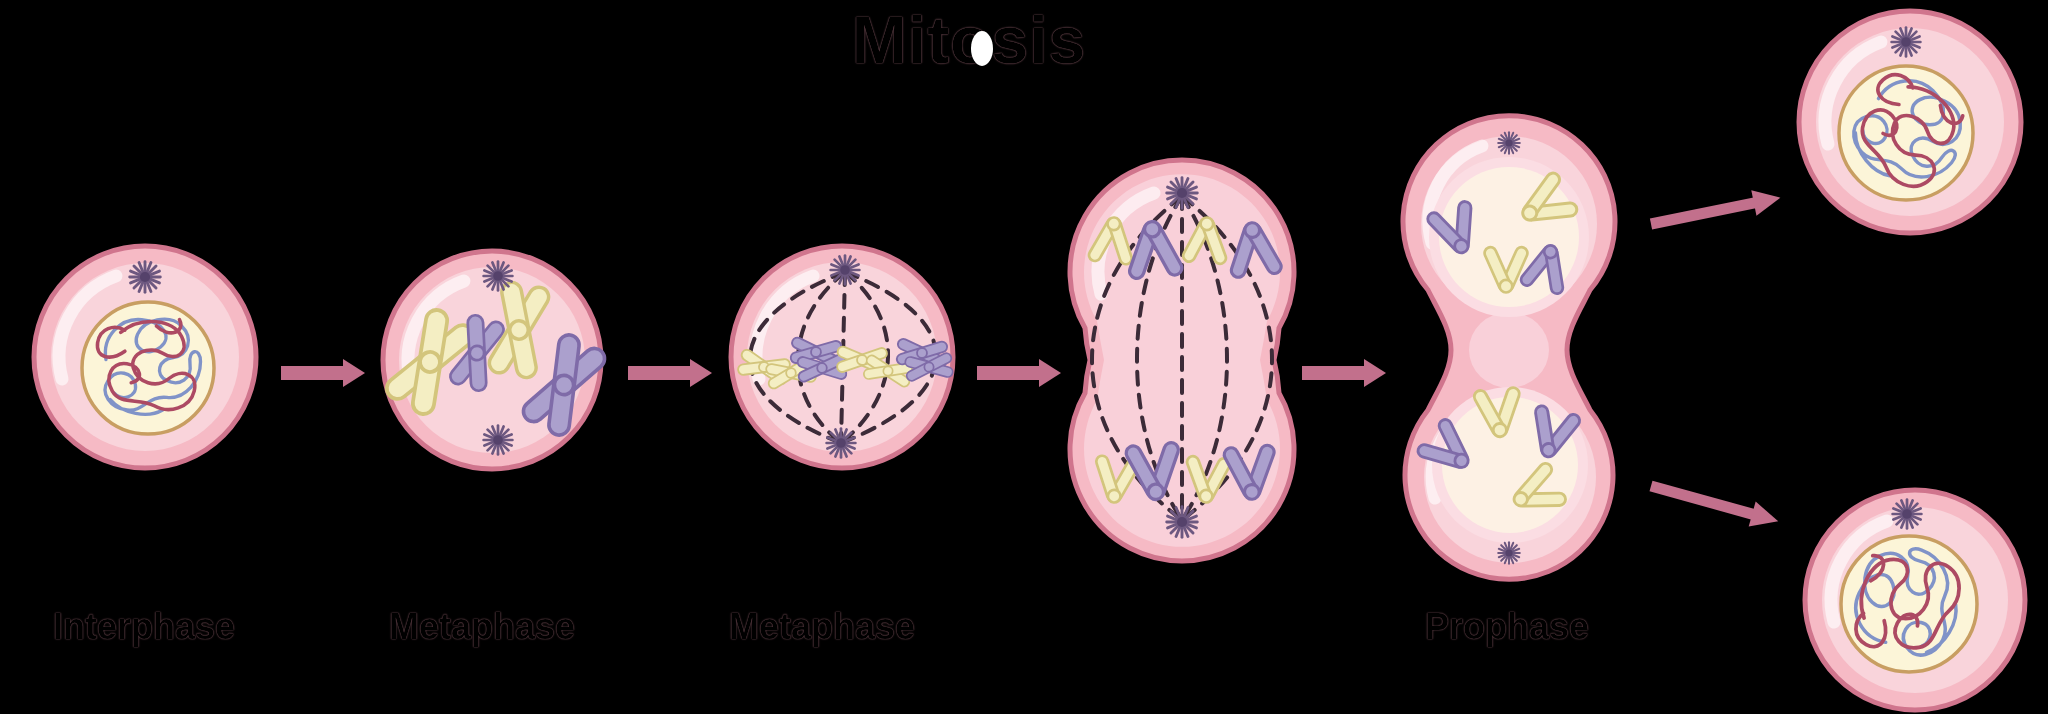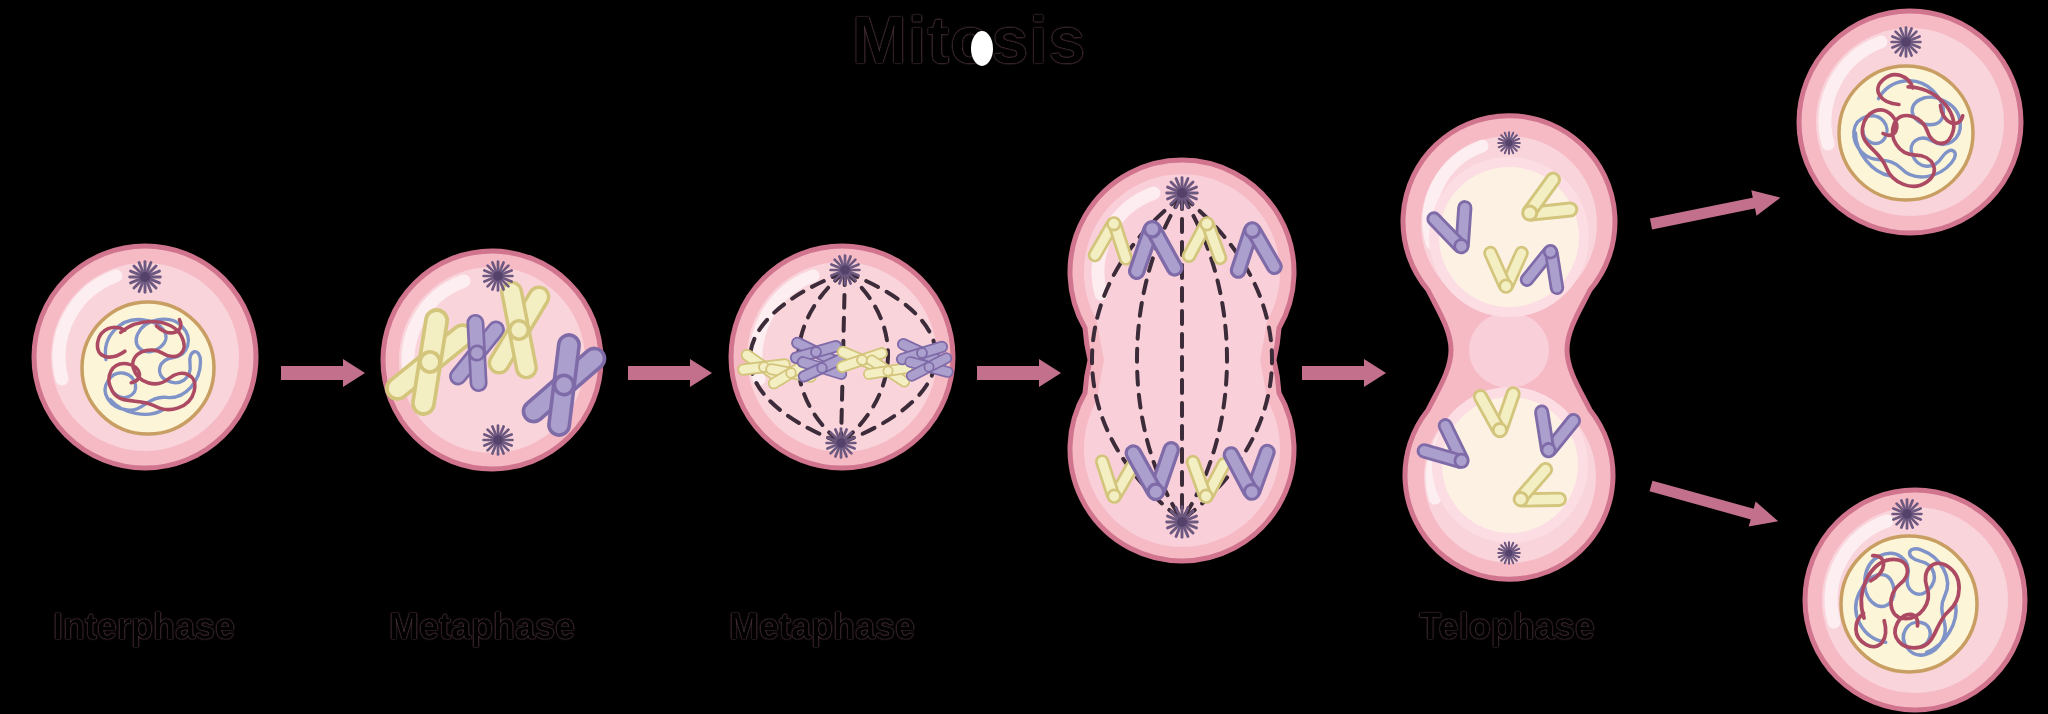--- a/index.html
+++ b/index.html
@@ -200,14 +200,14 @@
       <use href="#centro" transform="translate(1907,514) scale(0.8)"></use>
     </g>
   </svg>
 
   <div class="title">Mitosis</div>
   <div class="title-counter"></div>
 
   <div class="stage-label" style="left:144px">Interphase</div>
   <div class="stage-label" style="left:482px">Metaphase</div>
   <div class="stage-label" style="left:822px">Metaphase</div>
-  <div class="stage-label" style="left:1507px">Telophase</div>
+  <div class="stage-label" style="left:1507px">Prophase</div>
 </div>
 
 </body></html>

